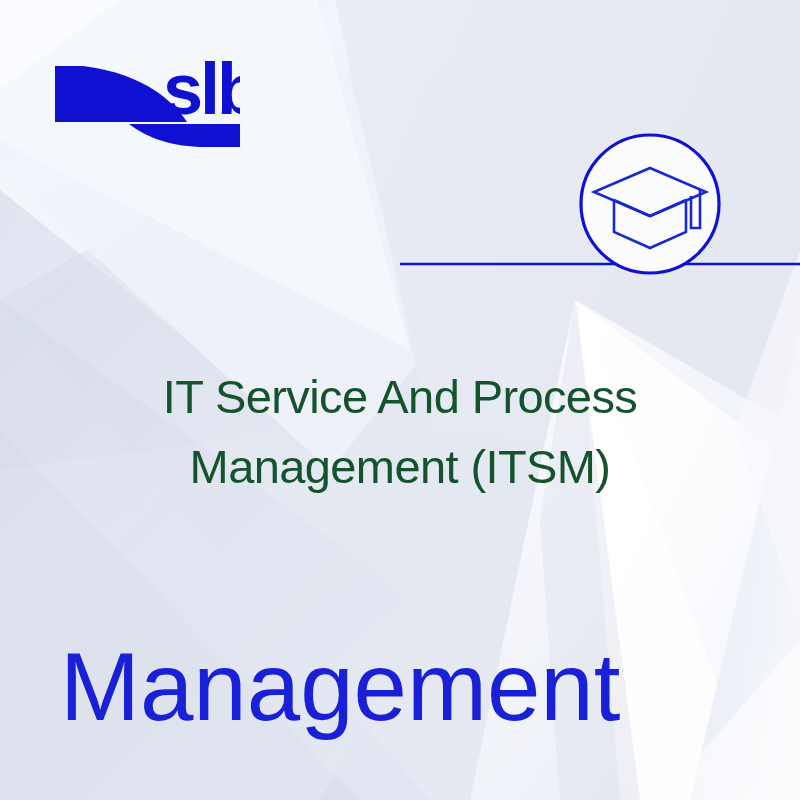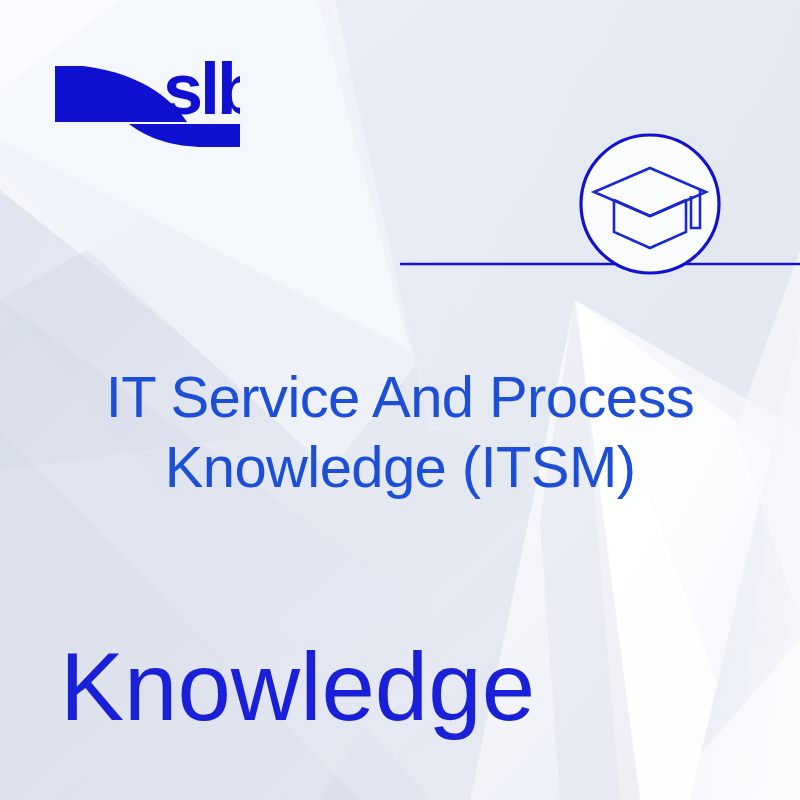--- a/index.html
+++ b/index.html
@@ -57,23 +57,23 @@
 
   
   #title-block {
     position: absolute;
     left: 0;
     top: 362px;
     width: 800px;
     text-align: center;
   }
   .title-line {
-    font-size: 58px;
+    font-size: 47px;
     font-weight: 400;
-    color: #1d4ed8;
+    color: #14532d;
     line-height: 70px;
     letter-spacing: -0.6px;
     white-space: nowrap;
   }
 
   
   #level-word {
     position: absolute;
     left: 60px;
     top: 637px;
@@ -196,18 +196,18 @@
       <polyline points="614,200 614,232 650,248 686,232 686,200"></polyline>
 
       <polyline points="614,200 650,216 686,200"></polyline>
 
       <polyline points="700,190 700,228 691,228 691,196"></polyline>
     </g>
   </svg>
 
   <div id="title-block">
     <div class="title-line">IT Service And Process</div>
-    <div class="title-line">Knowledge (ITSM)</div>
+    <div class="title-line">Management (ITSM)</div>
   </div>
 
-  <div id="level-word">Knowledge</div>
+  <div id="level-word">Management</div>
 
 </div>
 
 </body></html>

